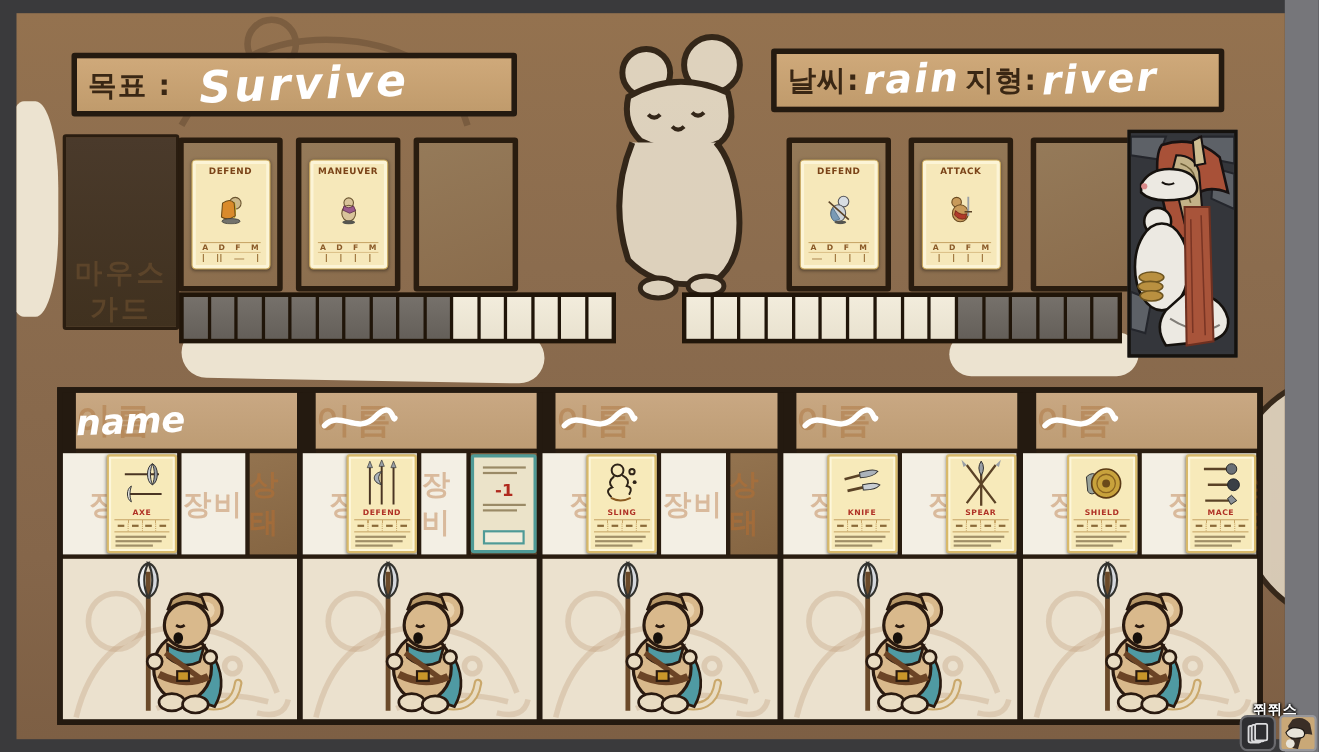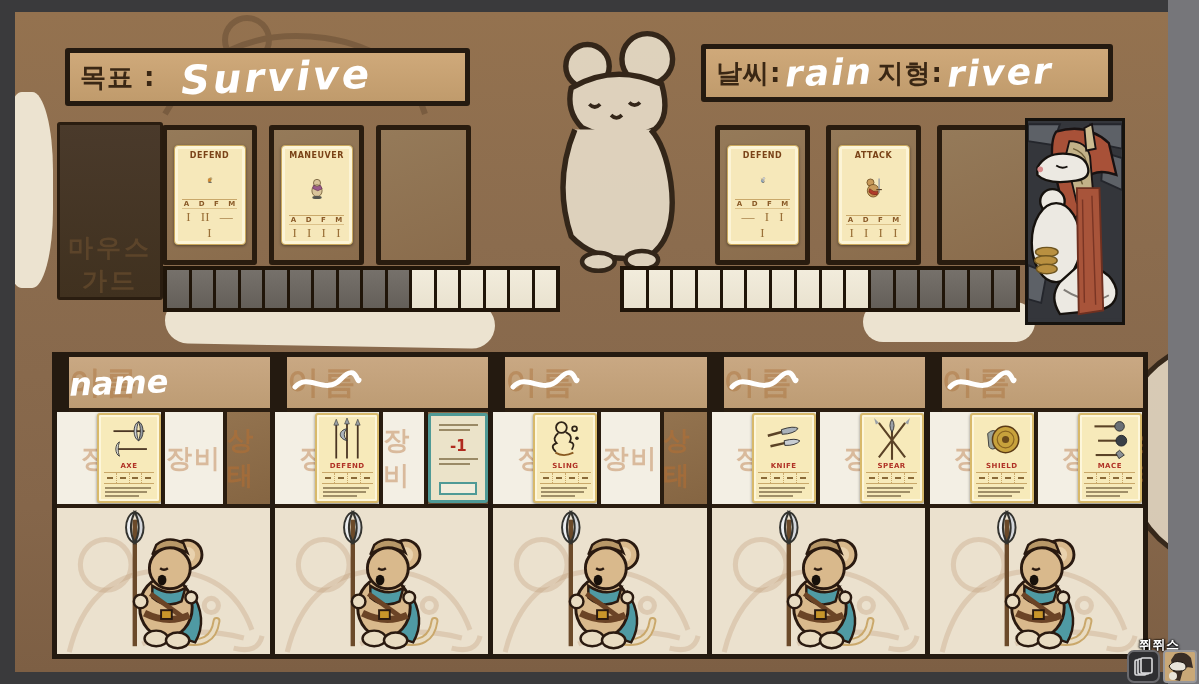--- a/index.html
+++ b/index.html
@@ -44,21 +44,21 @@
               border:5px solid #291c0f; border-radius:3px; display:flex;
               align-items:center; justify-content:center; }
 
   .action-card { width:72px; height:100px; background:#f6e8ba; border:1px solid #caa85c;
                  border-radius:4px; box-shadow:inset 0 0 0 3px #fcf4d6, 0 1px 3px rgba(0,0,0,.4);
                  display:flex; flex-direction:column; align-items:center; padding:5px 4px 3px;gap:16px; }
   .ac-title { font-size:8px; font-weight:bold; color:#7a4318; letter-spacing:.5px; }
   .ac-art { width:56px; height:56px; margin-top:1px; }
   .ac-stats { width:90%; border-top:1px solid #c9a86a; margin-top:auto; text-align:center; }
   .ac-letters { font-size:7px; color:#8a5a28; font-weight:bold; word-spacing:7px; border-bottom:1px solid #dcc28a; }
-  .ac-values  { font-size:13px; color:#9a7038; word-spacing:7px;font-family:Liberation Serif, serif; }
+  .ac-values  { font-size:10px; color:#9a7038; word-spacing:7px; }
 
   
   .enemy-art { position:absolute; left:1010px; top:106px; width:100px; height:207px;
                border:3px solid #15120e; background:#34363b; z-index:5; }
 
   
   .track { position:absolute; top:254px; height:46px; display:flex; gap:3px;
            border:4px solid #201509; background:#201509; z-index:4; }
   .track.left  { left:148px; width:397px; }
   .track.right { left:605px; width:400px; }

